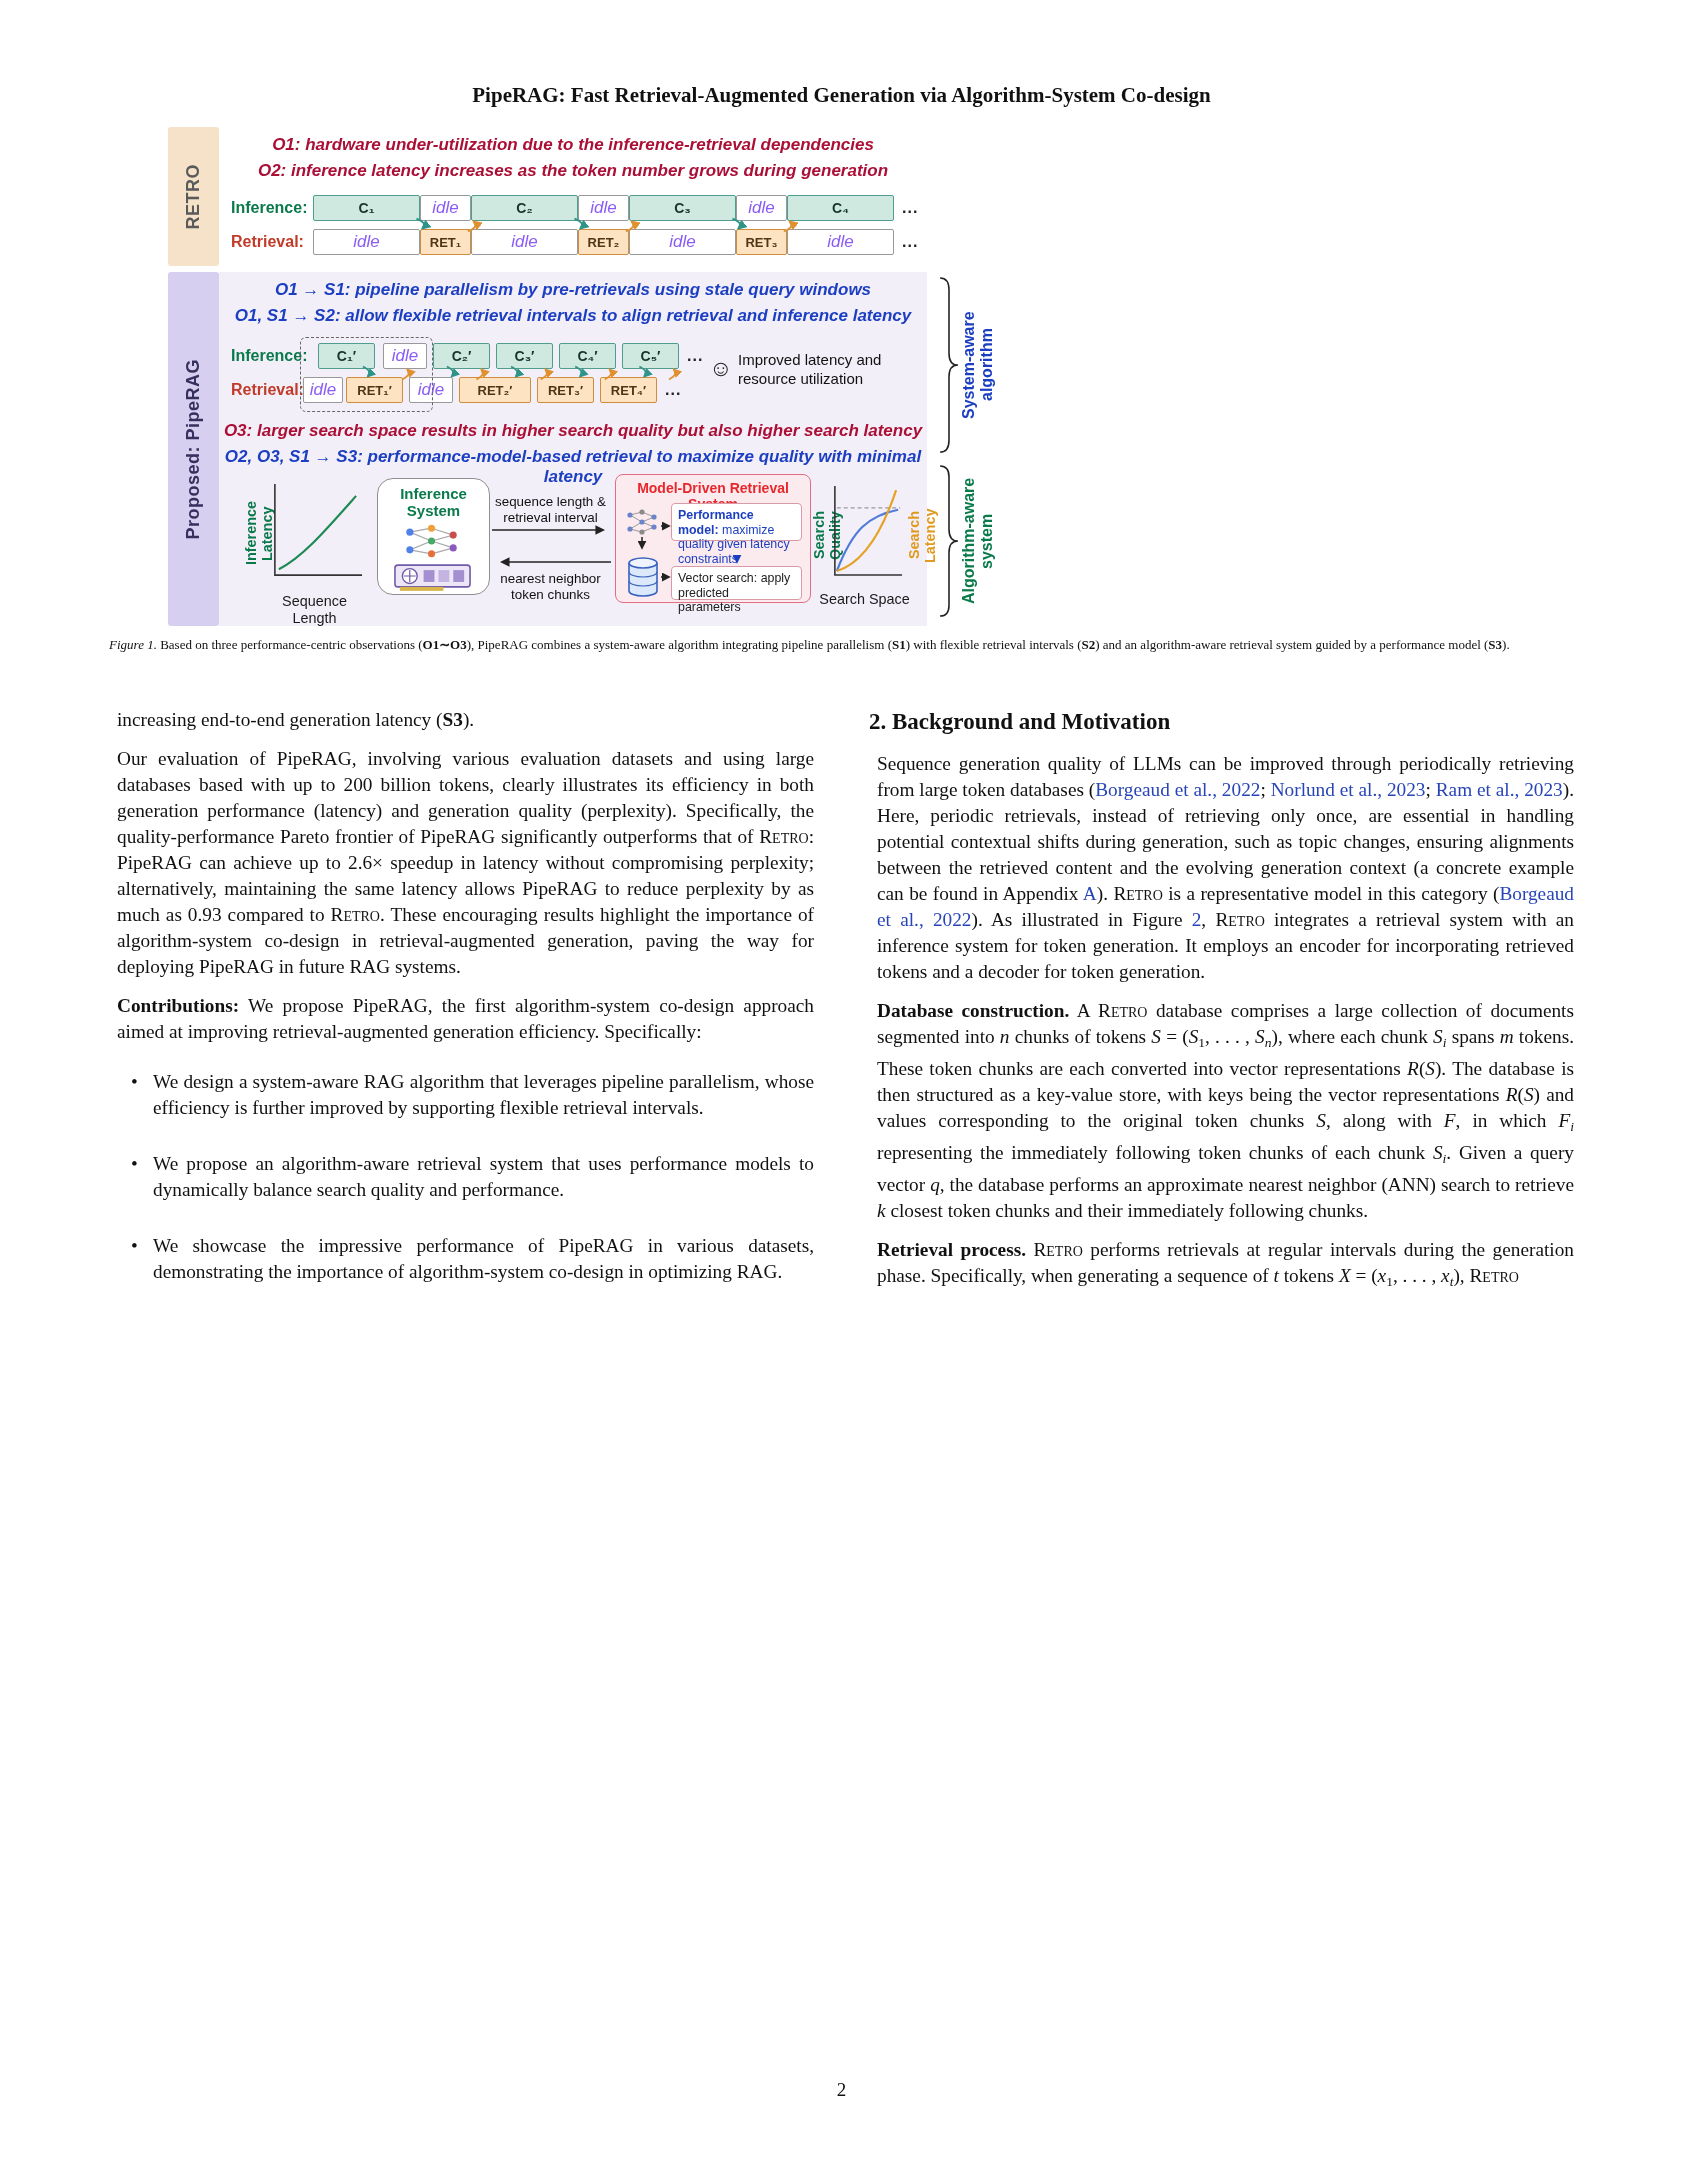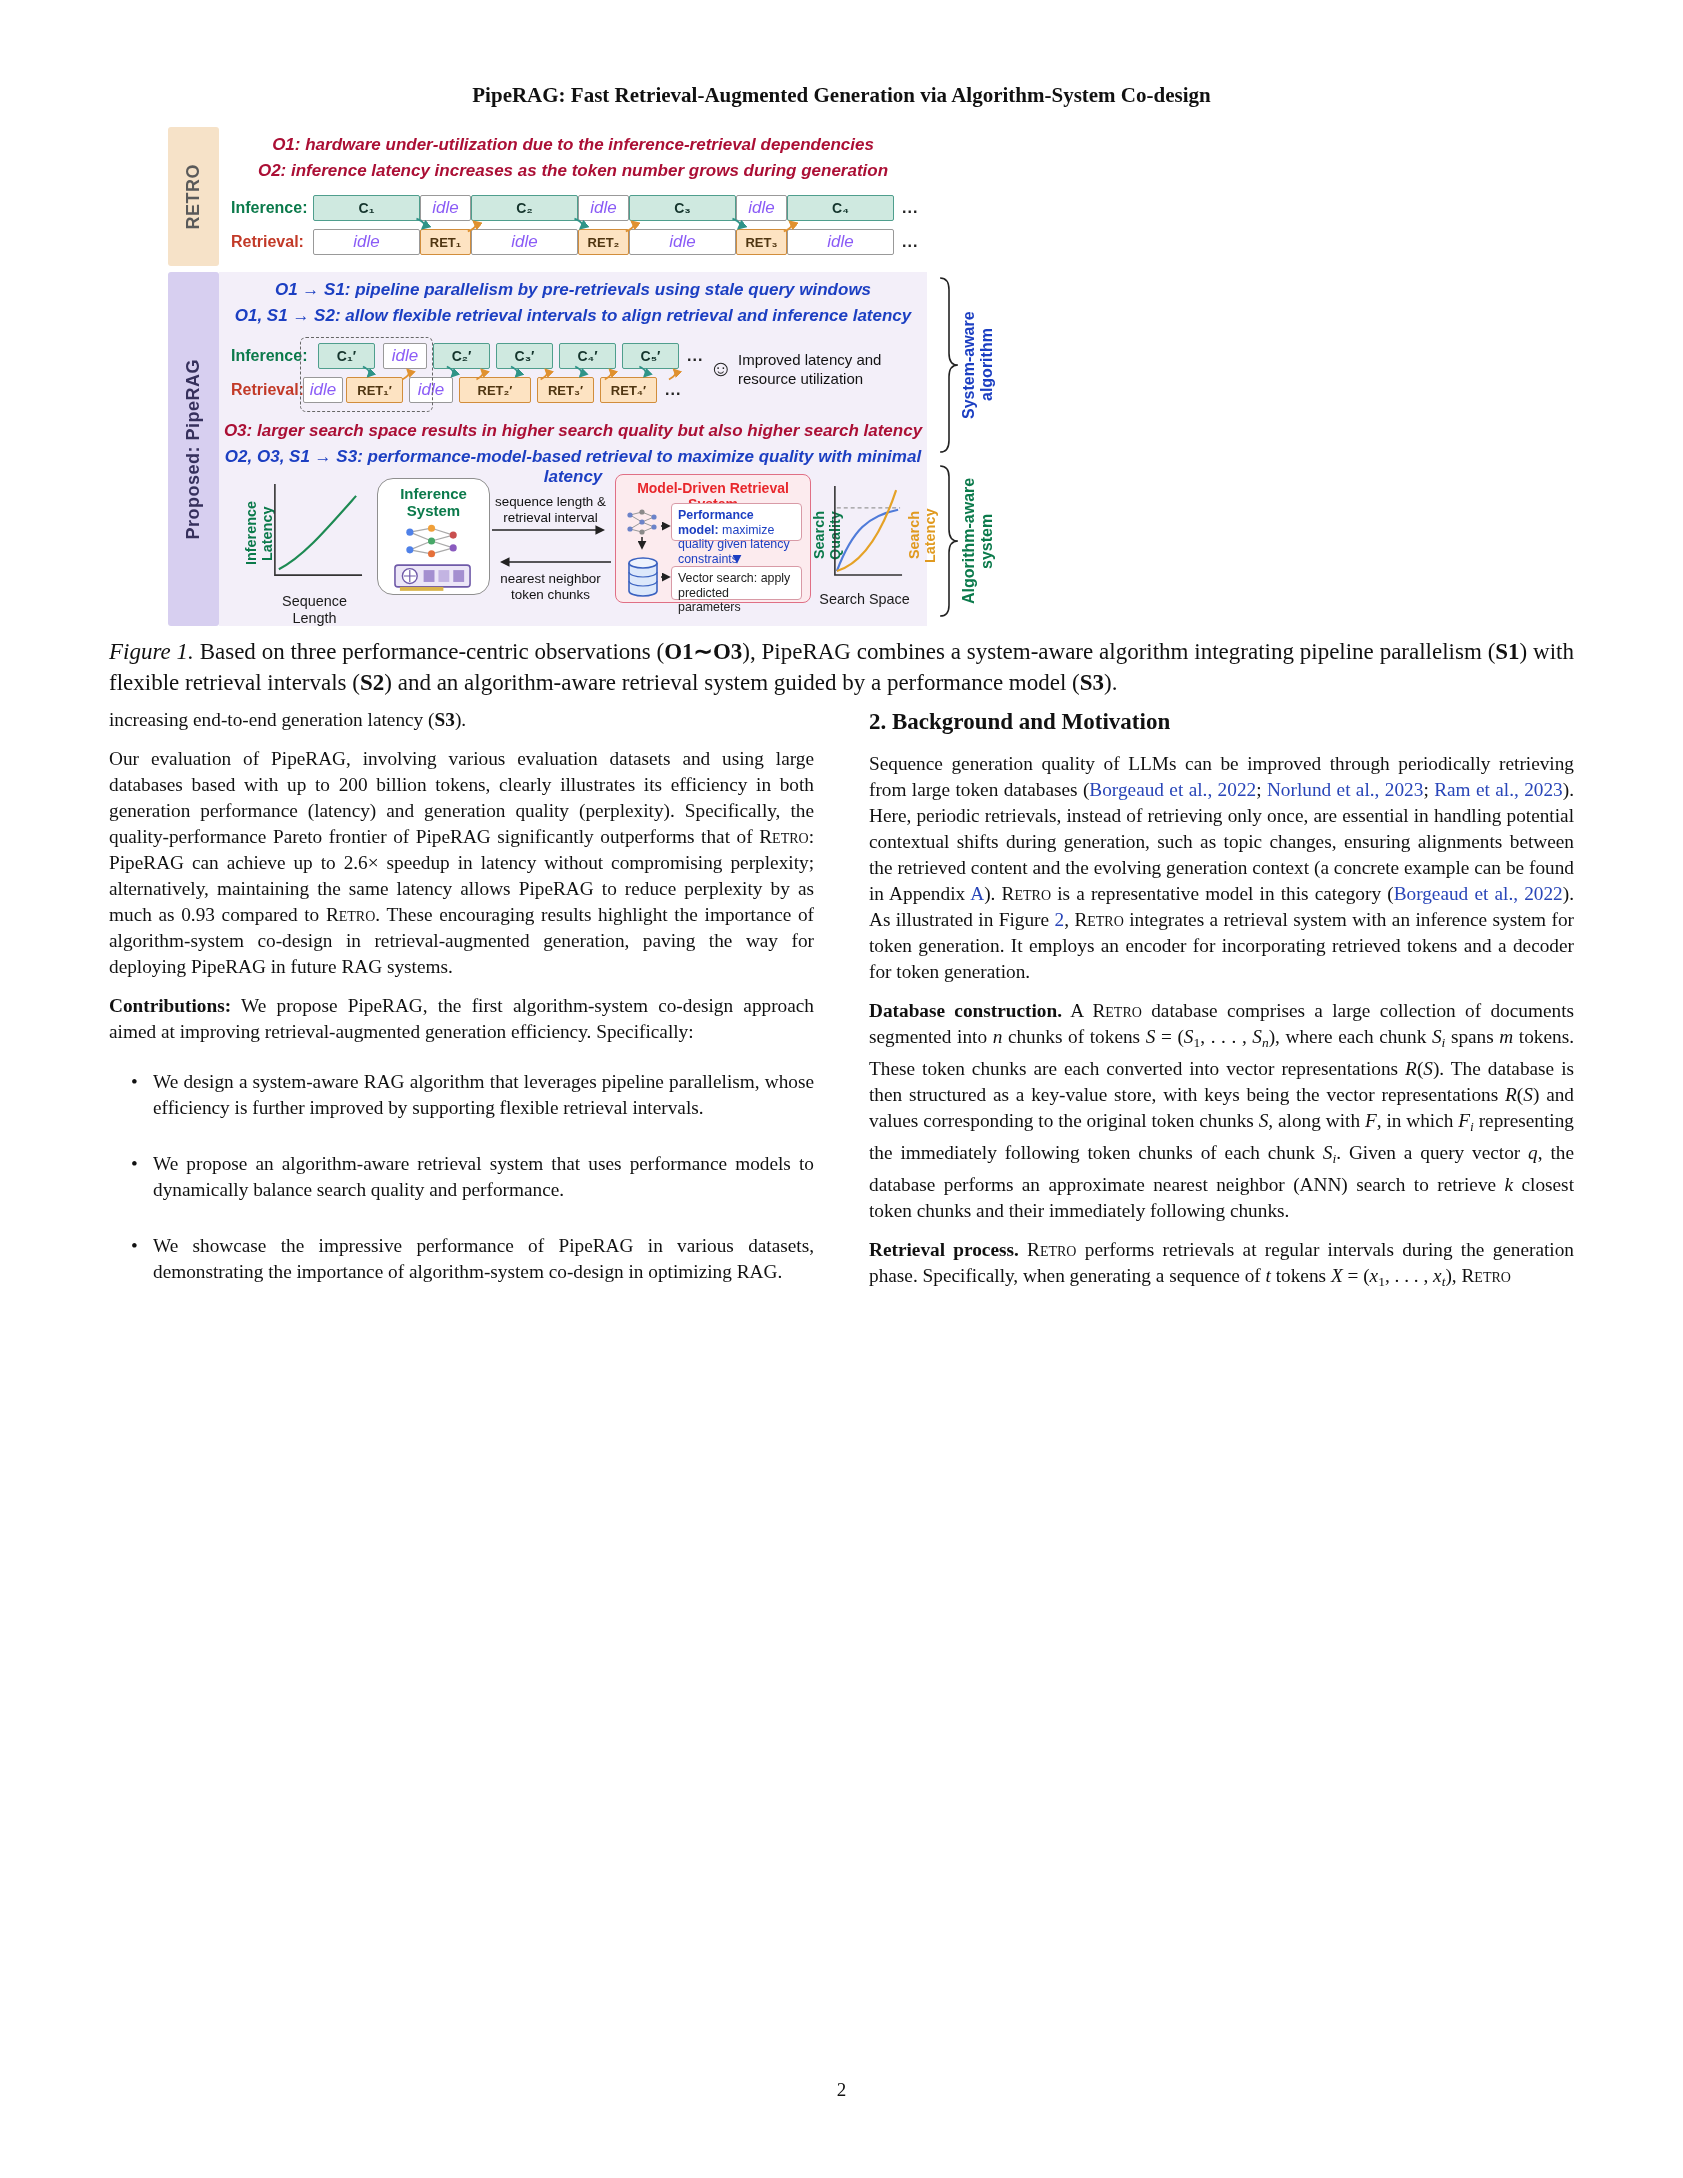--- a/index.html
+++ b/index.html
@@ -65,26 +65,26 @@
 
   .arrow-label { position:absolute; font-size:13.4px; color:#111; text-align:center; line-height:1.2; }
 
   .brace-svg { position:absolute; }
   .brace-label { position:absolute; writing-mode:vertical-rl; transform:rotate(180deg);
                  font-weight:bold; font-size:16px; text-align:center; }
   .bl-top { color:#1c3fc2; }
   .bl-bottom { color:#0b7a4b; }
 
   
-  .caption { position:absolute; left:109px; top:636px; width:1465px; font-size:23px;
+  .caption { position:absolute; left:109px; top:636px; width:1465px; font-size:13px;
              line-height:1.35; text-align:justify; }
 
   .cols { position:absolute; left:109px; top:707px; width:1465px; display:flex; gap:55px; }
   .col { width:705px; font-size:19.3px; line-height:26px; text-align:justify; }
-  .body-p { margin:0 0 13px 0; }
+  .body-p { margin:0 0 13px 8px; }
   h2.sec { font-size:23px; margin:2px 0 16px 0; font-weight:bold; }
   .bullets { margin-top:24px; }
   .bullet-item { display:flex; margin-bottom:30px; }
   .bullet-mark { width:22px; margin-left:22px; flex:none; }
   .bullet-text { flex:1; text-align:justify; }
 
   .rt-b  { font-weight:bold; }
   .rt-i  { font-style:italic; }
   .rt-sc { font-variant:small-caps; }
   .rt-c  { color:#2845b8; }

